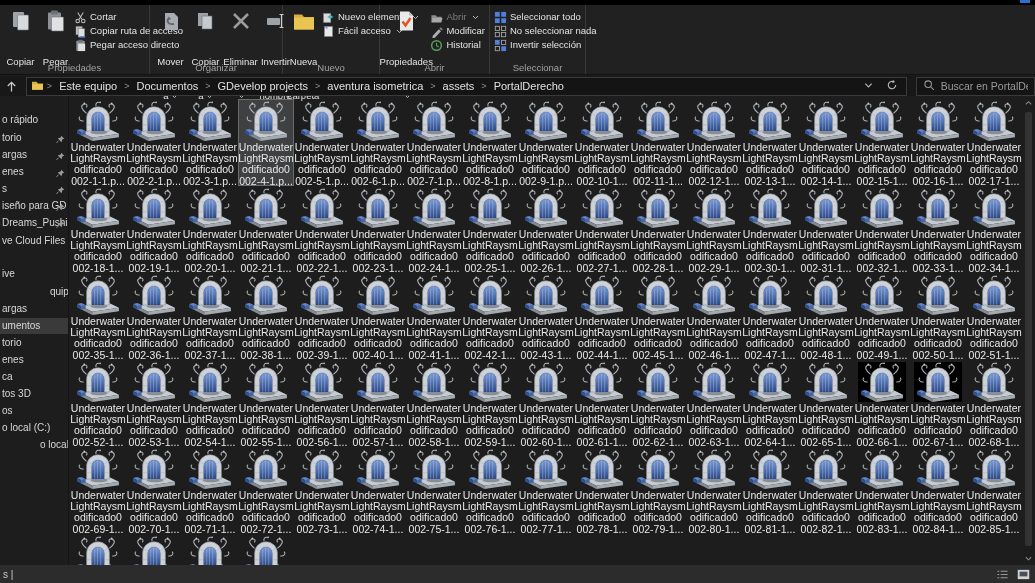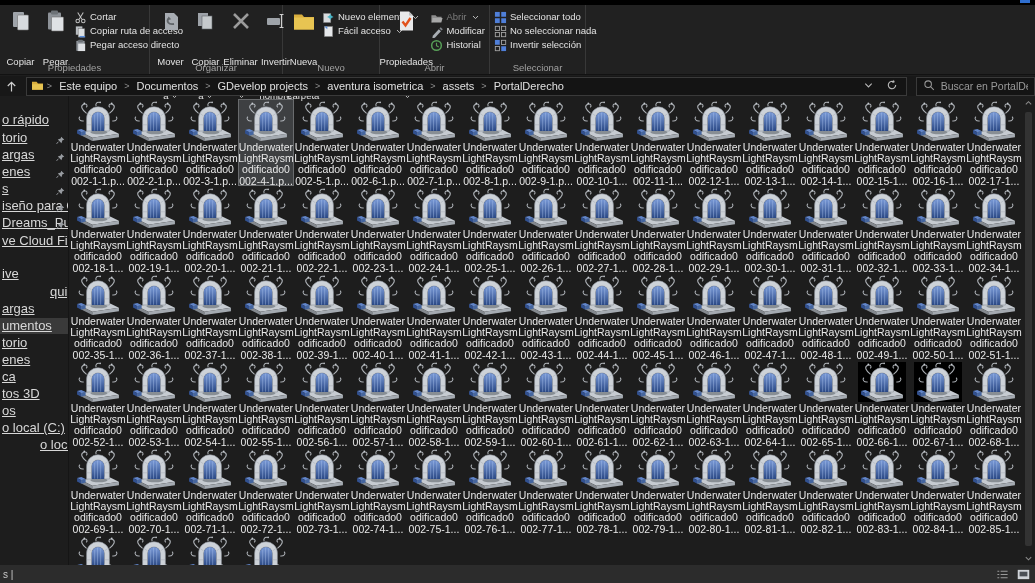--- a/index.html
+++ b/index.html
@@ -33,22 +33,22 @@
   .csep{color:#8f8f8f;font-size:9px;padding:0 1px;}
   .addrctl{display:flex;align-items:center;gap:12px;padding-right:4px;}
   .searchbox{margin-left:9px;width:106px;height:17px;background:#141414;border:1px solid #3a3a3a;
              display:flex;align-items:center;padding:0 6px;gap:6px;}
   .searchbox input{background:transparent;border:none;outline:none;color:#9a9a9a;font-size:10.5px;
                    width:100%;font-family:inherit;padding:0;}
   .searchbox input::placeholder{color:#9a9a9a;opacity:1;}
   
   .sidebar{position:absolute;left:0;top:96px;width:68px;height:469px;background:#1d1d1d;
            border-right:1px solid #151515;overflow:hidden;}
-  .sitem{position:absolute;left:0;width:68px;height:16px;line-height:16px;font-size:13px;
-         color:#d8d8d8;padding-left:2px;box-sizing:border-box;white-space:nowrap;overflow:hidden;cursor:default;text-decoration:underline;}
+  .sitem{position:absolute;left:0;width:68px;height:16px;line-height:16px;font-size:10px;
+         color:#d8d8d8;padding-left:2px;box-sizing:border-box;white-space:nowrap;overflow:hidden;cursor:default;}
   .sitem.active{background:#3a3a3a;}
   .sitem .spin{position:absolute;right:3px;top:3px;}
   
   .content{position:absolute;left:70px;top:96px;width:952px;height:469px;overflow:hidden;}
   .grid{display:grid;grid-template-columns:repeat(17,1fr);grid-auto-rows:87px;padding-top:3px;}
   .cell{display:flex;flex-direction:column;align-items:center;padding-top:2px;box-sizing:border-box;cursor:default;}
   .cell.selected{background:#3e4042;box-shadow:inset 0 0 0 1px #6a6c6e;}
   .thumb{width:48px;height:40px;display:flex;align-items:center;justify-content:center;flex:none;}
   .thumb.black{background:#000;}
   .flabel{font-size:10.5px;line-height:11.2px;text-align:center;color:#e8e8e8;white-space:pre-line;margin-top:1px;}

